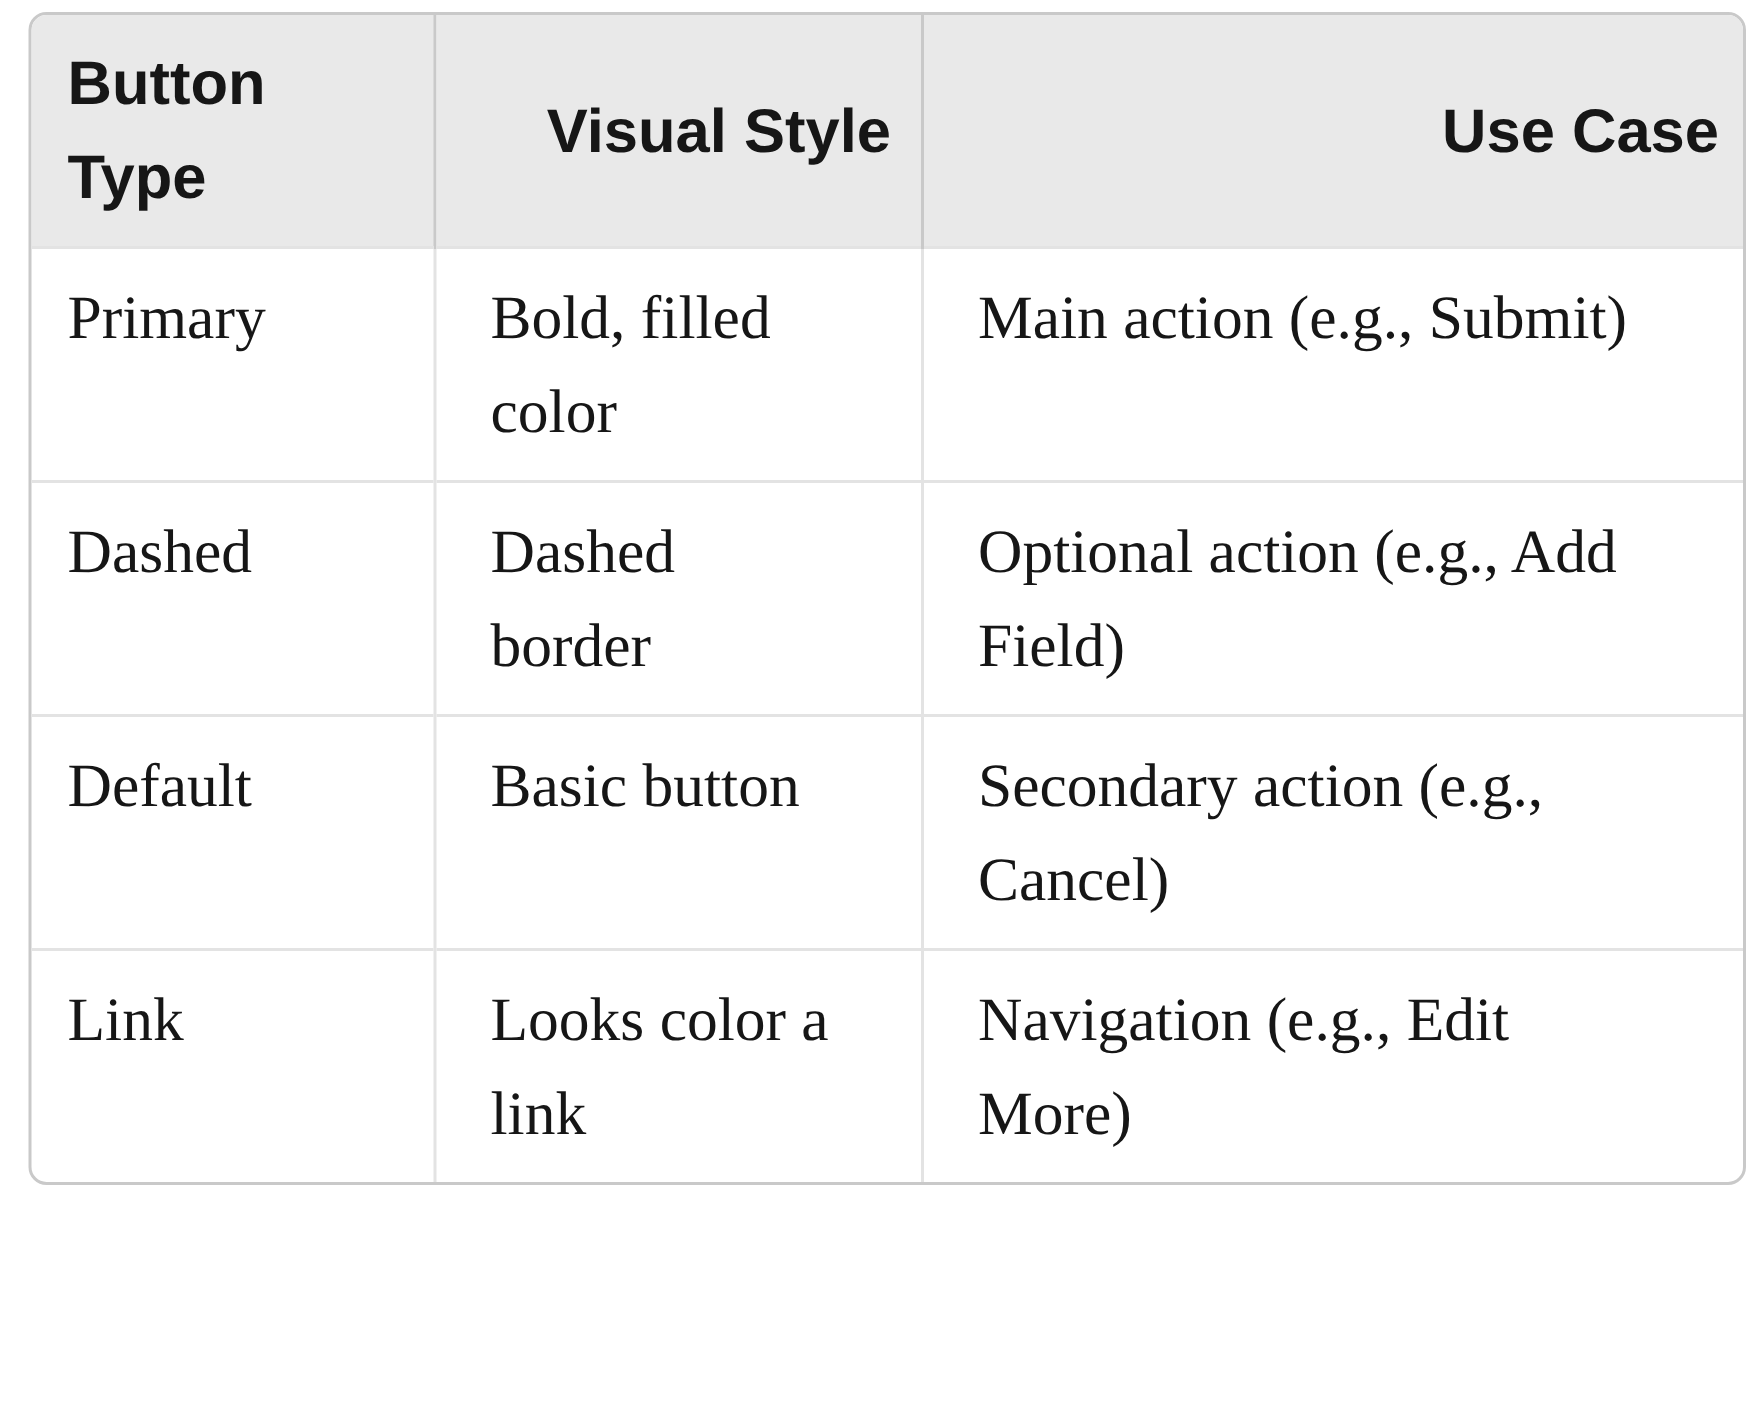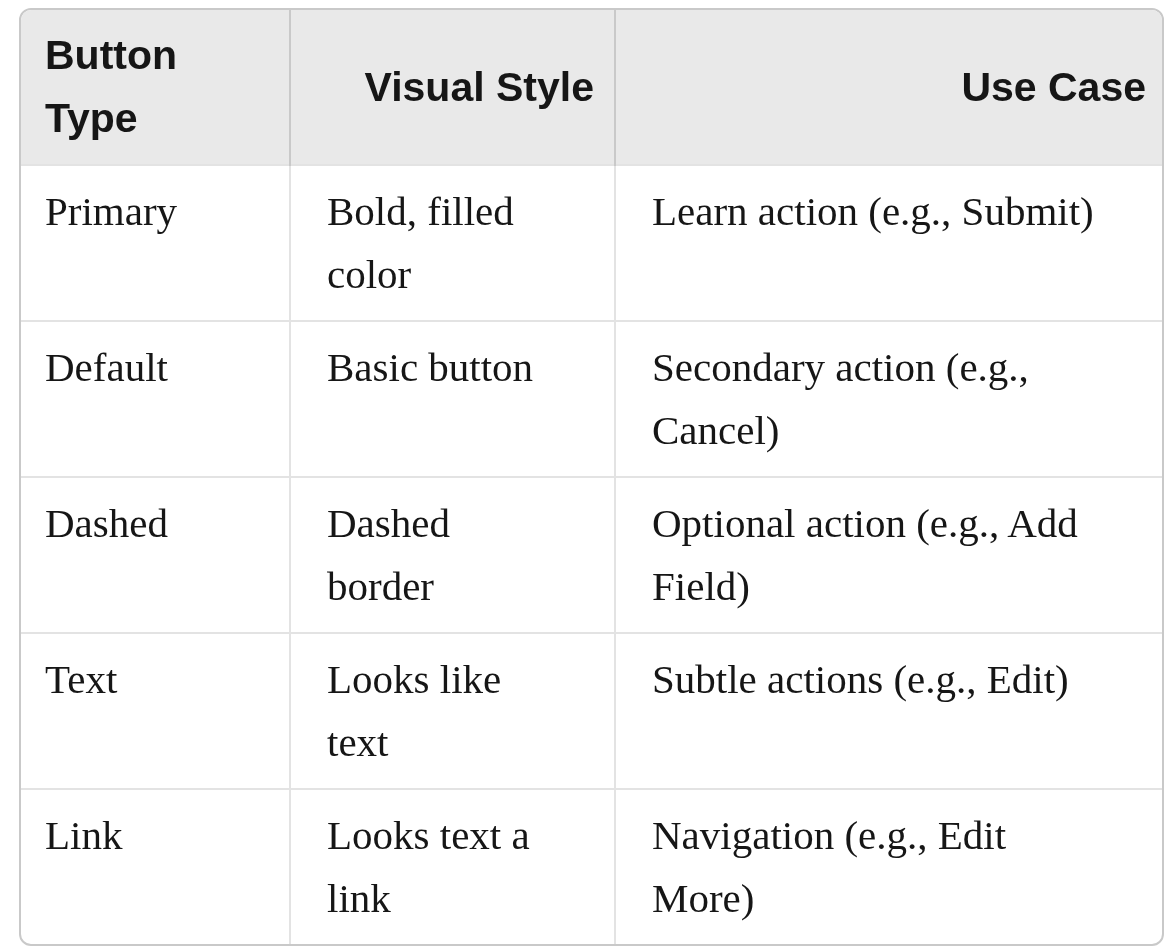--- a/index.html
+++ b/index.html
@@ -87,43 +87,37 @@
 Type</th>
         <th>Visual Style</th>
         <th>Use Case</th>
       </tr>
     </thead>
     <tbody>
       <tr>
         <td>Primary</td>
         <td>Bold, filled
 color</td>
-        <td>Learn action (e.g., Submit)</td>
-      </tr>
-      <tr>
-        <td>Default</td>
-        <td>Basic button</td>
-        <td>Secondary action (e.g.,
-Cancel)</td>
+        <td>Main action (e.g., Submit)</td>
       </tr>
       <tr>
         <td>Dashed</td>
         <td>Dashed
 border</td>
         <td>Optional action (e.g., Add
 Field)</td>
       </tr>
       <tr>
-        <td>Text</td>
-        <td>Looks like
-text</td>
-        <td>Subtle actions (e.g., Edit)</td>
+        <td>Default</td>
+        <td>Basic button</td>
+        <td>Secondary action (e.g.,
+Cancel)</td>
       </tr>
       <tr>
         <td>Link</td>
-        <td>Looks text a
+        <td>Looks color a
 link</td>
         <td>Navigation (e.g., Edit
 More)</td>
       </tr>
     </tbody>
   </table>
 </div>
 
 </body></html>

